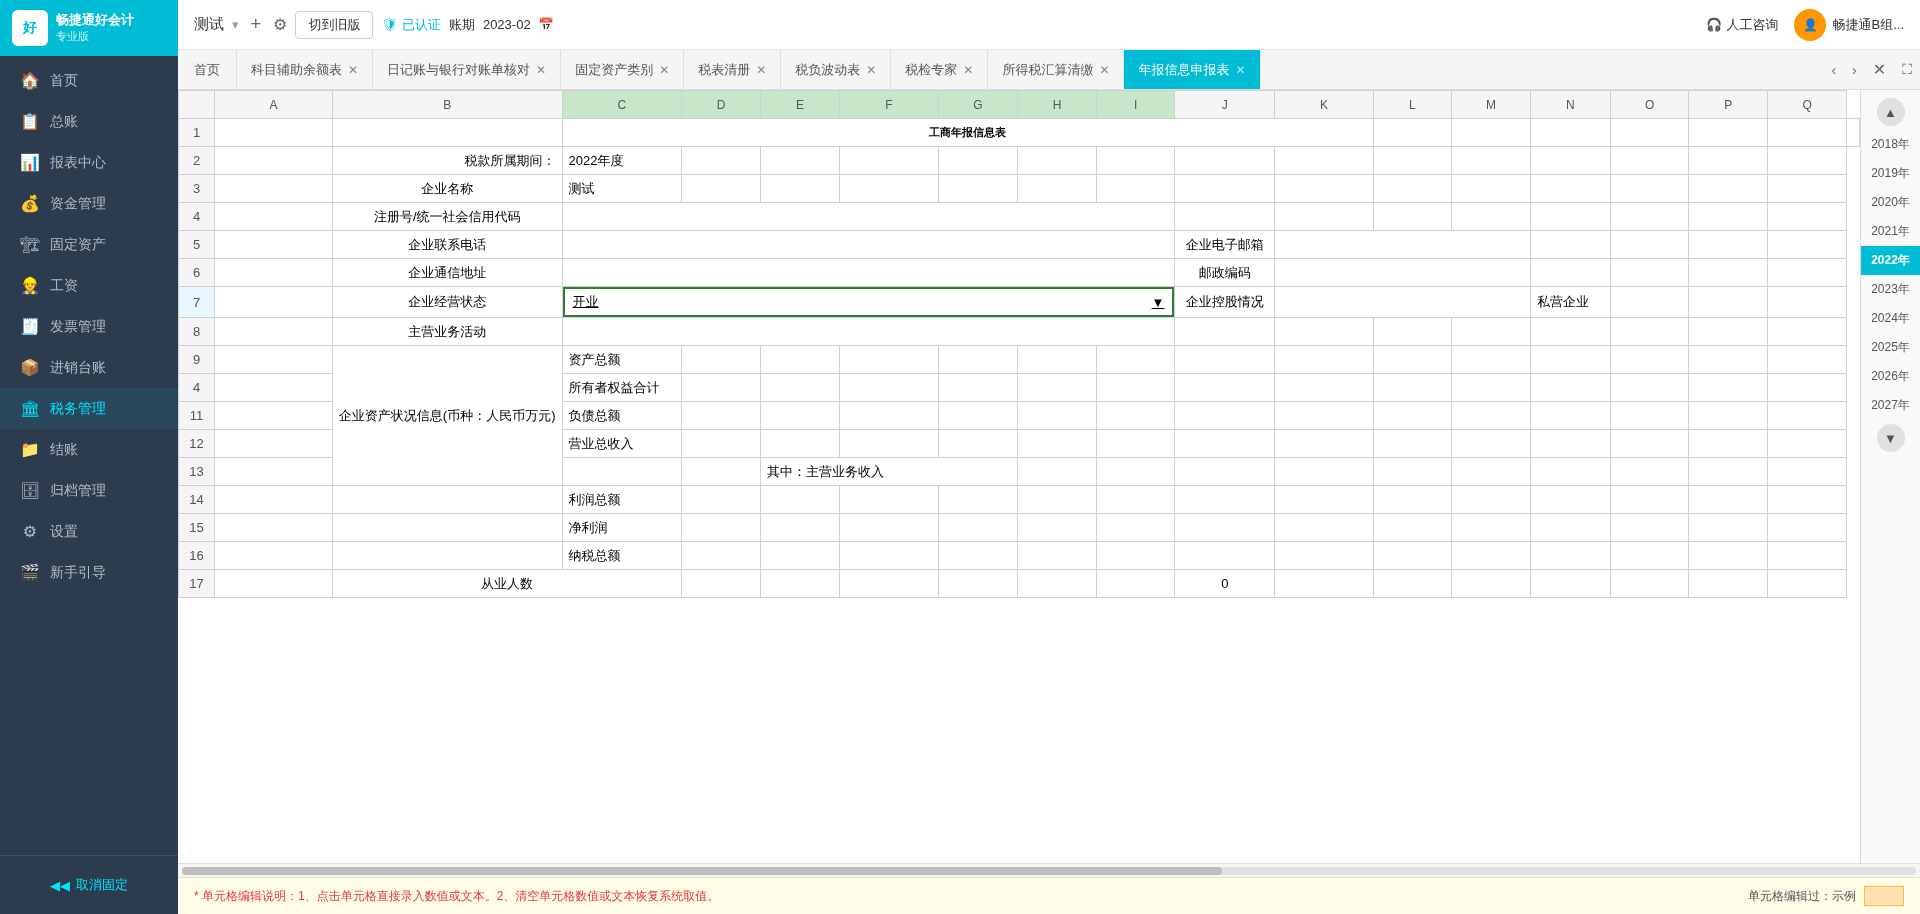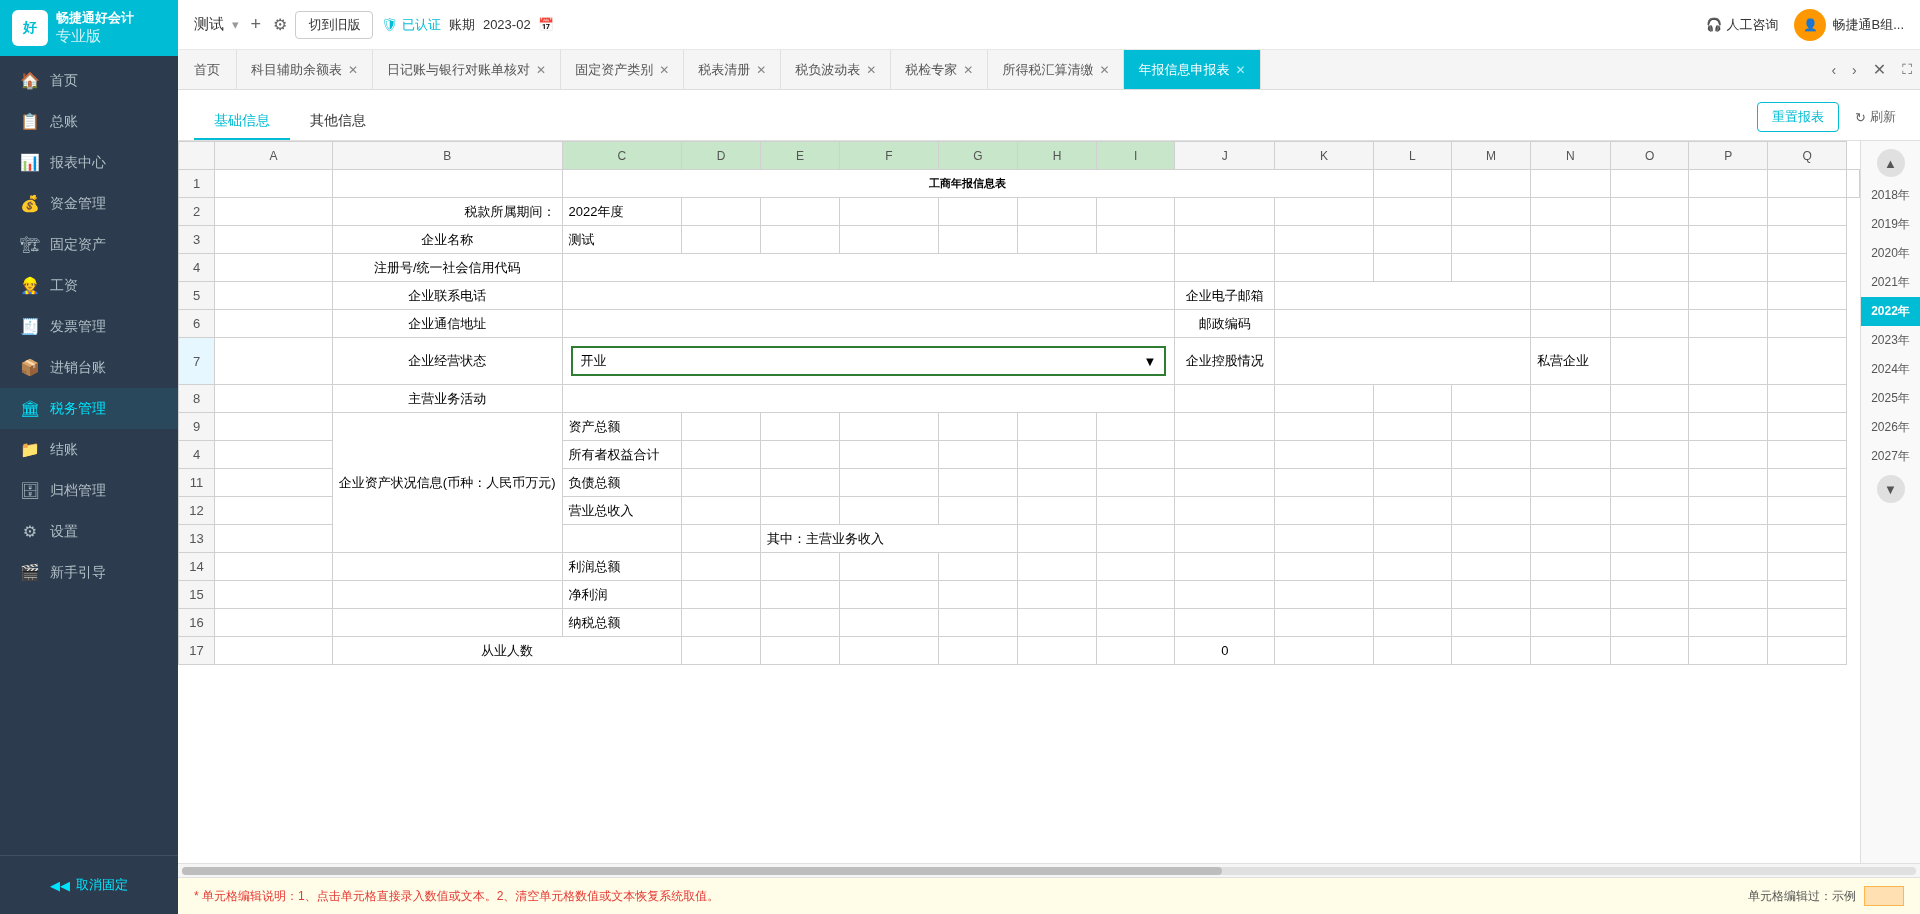--- a/index.html
+++ b/index.html
@@ -23,21 +23,21 @@
       min-height: 56px;
     }
     .logo-icon {
       width: 36px; height: 36px;
       background: white;
       border-radius: 6px;
       display: flex; align-items: center; justify-content: center;
       color: #00bcd4; font-weight: bold; font-size: 14px;
     }
     .logo-text { color: white; font-size: 13px; font-weight: bold; line-height: 1.3; }
-    .logo-sub { font-size: 15px; color: rgba(255,255,255,0.8); }
+    .logo-sub { font-size: 11px; color: rgba(255,255,255,0.8); }
     .sidebar-nav { flex: 1; overflow-y: auto; padding: 4px 0; }
     .sidebar-item {
       display: flex; align-items: center; gap: 10px;
       padding: 11px 20px;
       color: #b0bec5; cursor: pointer; font-size: 14px;
     }
     .sidebar-item.highlight { color: #00e5ff; background: rgba(0,229,255,0.08); }
     .sidebar-icon { width: 20px; text-align: center; font-size: 16px; }
     .sidebar-bottom {
       padding: 10px 0;
@@ -383,35 +383,20 @@
     <div class="tabbar-arrows">
       <span class="tabbar-arr">‹</span>
       <span class="tabbar-arr">›</span>
       <span class="tabbar-x">✕</span>
       <span class="tabbar-expand">⛶</span>
     </div>
   </div>
 
   <div class="content-area">
 
-    <div class="subtabs">
-      <div class="subtab active">
-        <span>基础信息</span>
-      </div>
-      <div class="subtab">
-        <span>其他信息</span>
-      </div>
-      <div class="subtabs-right">
-        <button class="btn-reset">重置报表</button>
-        <div class="btn-refresh">
-          <span>↻</span>
-          <span>刷新</span>
-        </div>
-      </div>
-    </div>
 
     <div class="spreadsheet-wrapper">
       <div class="spreadsheet-main">
         <table class="sheet">
           <thead>
             <tr>
               <th class="col-header row-header"></th>
               <th class="col-header col-A">A</th>
               <th class="col-header col-B">B</th>
               <th class="col-header col-C cell-green-bg">C</th>
@@ -527,21 +512,21 @@
               <td></td>
               <td></td>
               <td></td>
               <td></td>
             </tr>
 
             <tr>
               <td class="row-header cell-highlight">7</td>
               <td></td>
               <td class="cell-center">企业经营状态</td>
-              <td colspan="7" style="padding:8px;">
+              <td colspan="7" style="padding:0;text-decoration:underline;">
                 <div class="dropdown-cell" style="height:100%; padding:4px 8px; border:2px solid #2e7d32; background:white;">
                   <span>开业</span>
                   <span>▼</span>
                 </div>
               </td>
               <td class="cell-center">企业控股情况</td>
               <td colspan="3"></td>
               <td>私营企业</td>
               <td></td>
               <td></td>

